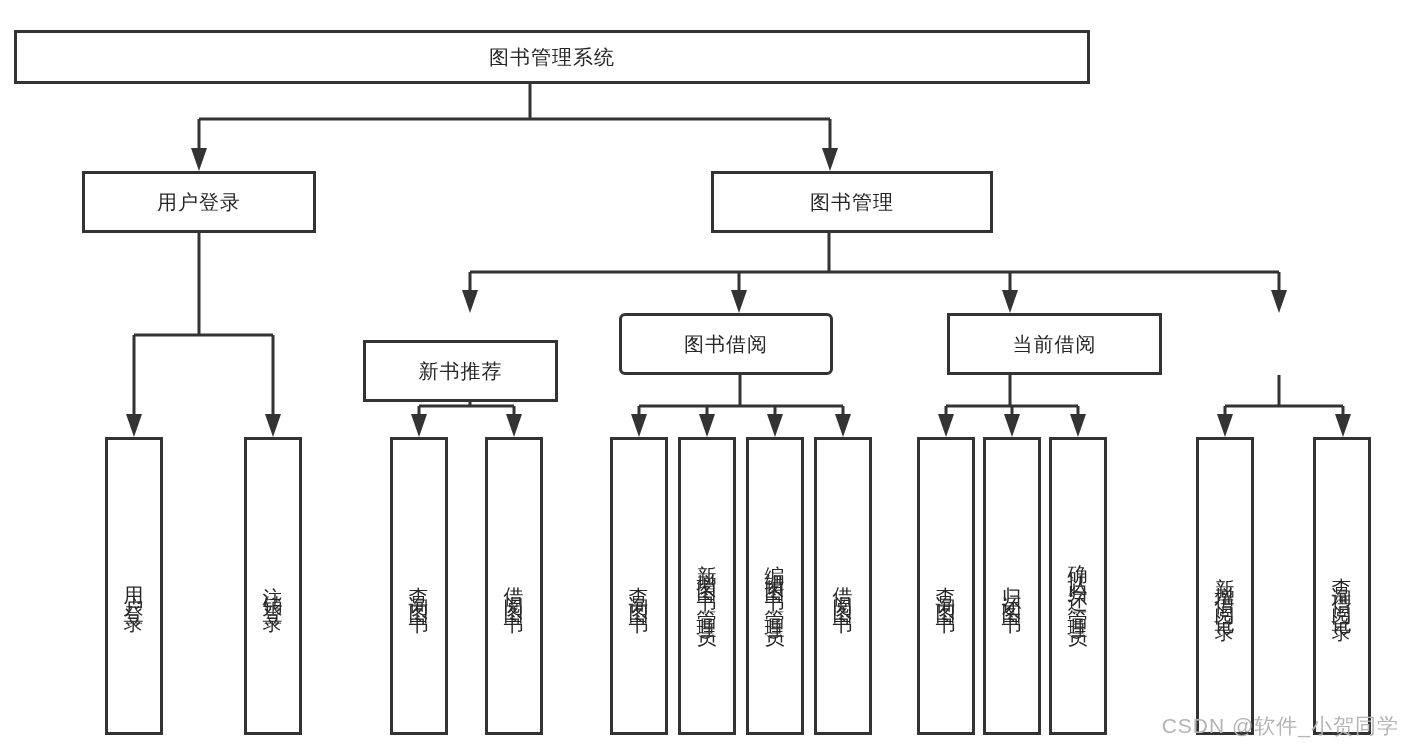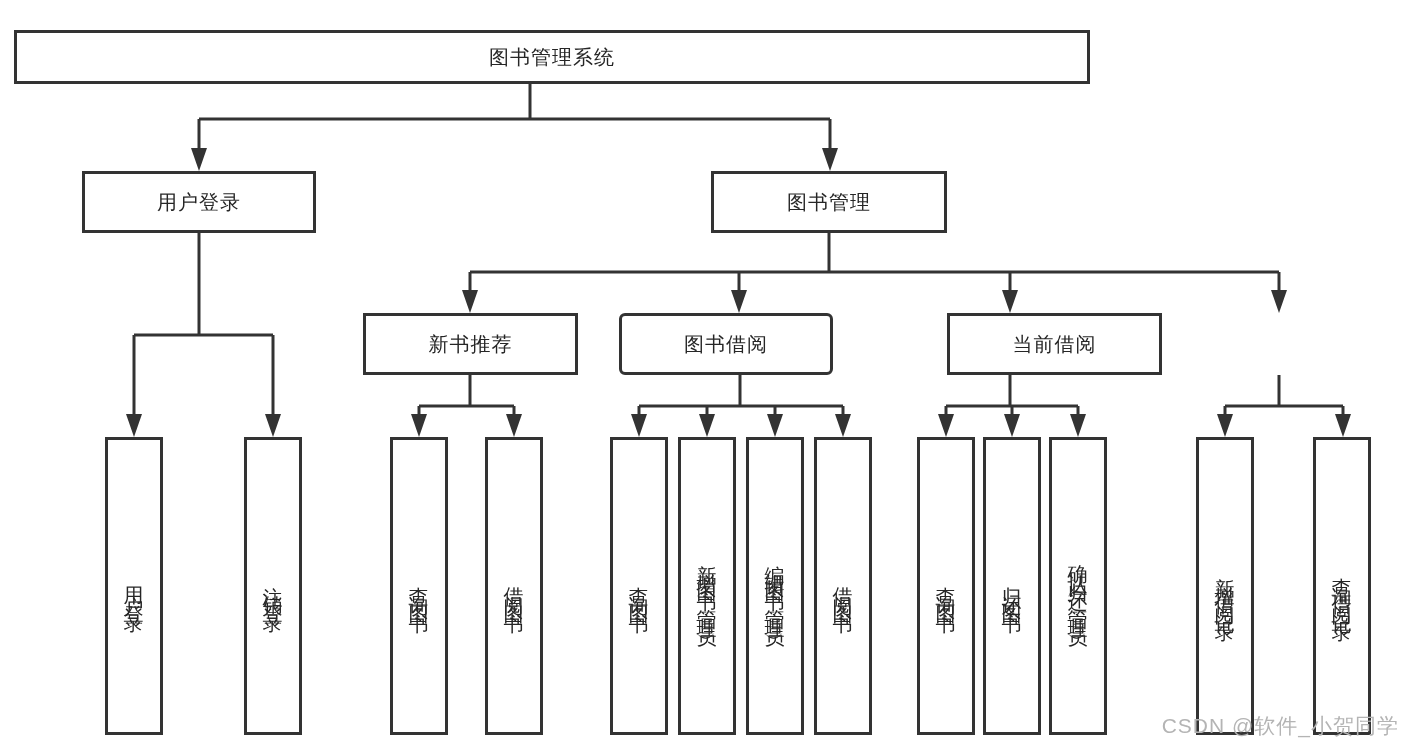--- a/index.html
+++ b/index.html
@@ -25,24 +25,24 @@
     writing-mode:vertical-rl;
     text-orientation:mixed;
     letter-spacing:0.45em;
     line-height:1;
     padding-top:6px;
   }
   
   .n-root{left:14px;top:14px;width:1076px;height:54px;margin-top:16px;}
   
   .n-login{left:82px;top:171px;width:234px;height:62px;}
-  .n-mgmt{left:711px;top:171px;width:236px;height:62px;}
+  .n-mgmt{left:711px;top:171px;width:282px;height:62px;}
   
   .n-l3{top:313px;height:62px;}
-  .n-newbook{left:363px;width:215px;}
+  .n-newbook{left:363px;width:195px;margin-top:27px;}
   .n-borrow{left:619px;width:214px;border-radius:6px;}
   .n-current{left:903px;width:215px;margin-left:44px;}
   .n-records{left:1173px;width:217px;}
   
   .n-l4{top:437px;width:58px;height:298px;}
   .x-a1{left:105px;} .x-a2{left:244px;}
   .x-b1{left:390px;} .x-b2{left:485px;}
   .x-c1{left:610px;} .x-c2{left:678px;} .x-c3{left:746px;} .x-c4{left:814px;}
   .x-d1{left:917px;} .x-d2{left:983px;} .x-d3{left:1049px;}
   .x-e1{left:1196px;} .x-e2{left:1313px;}

